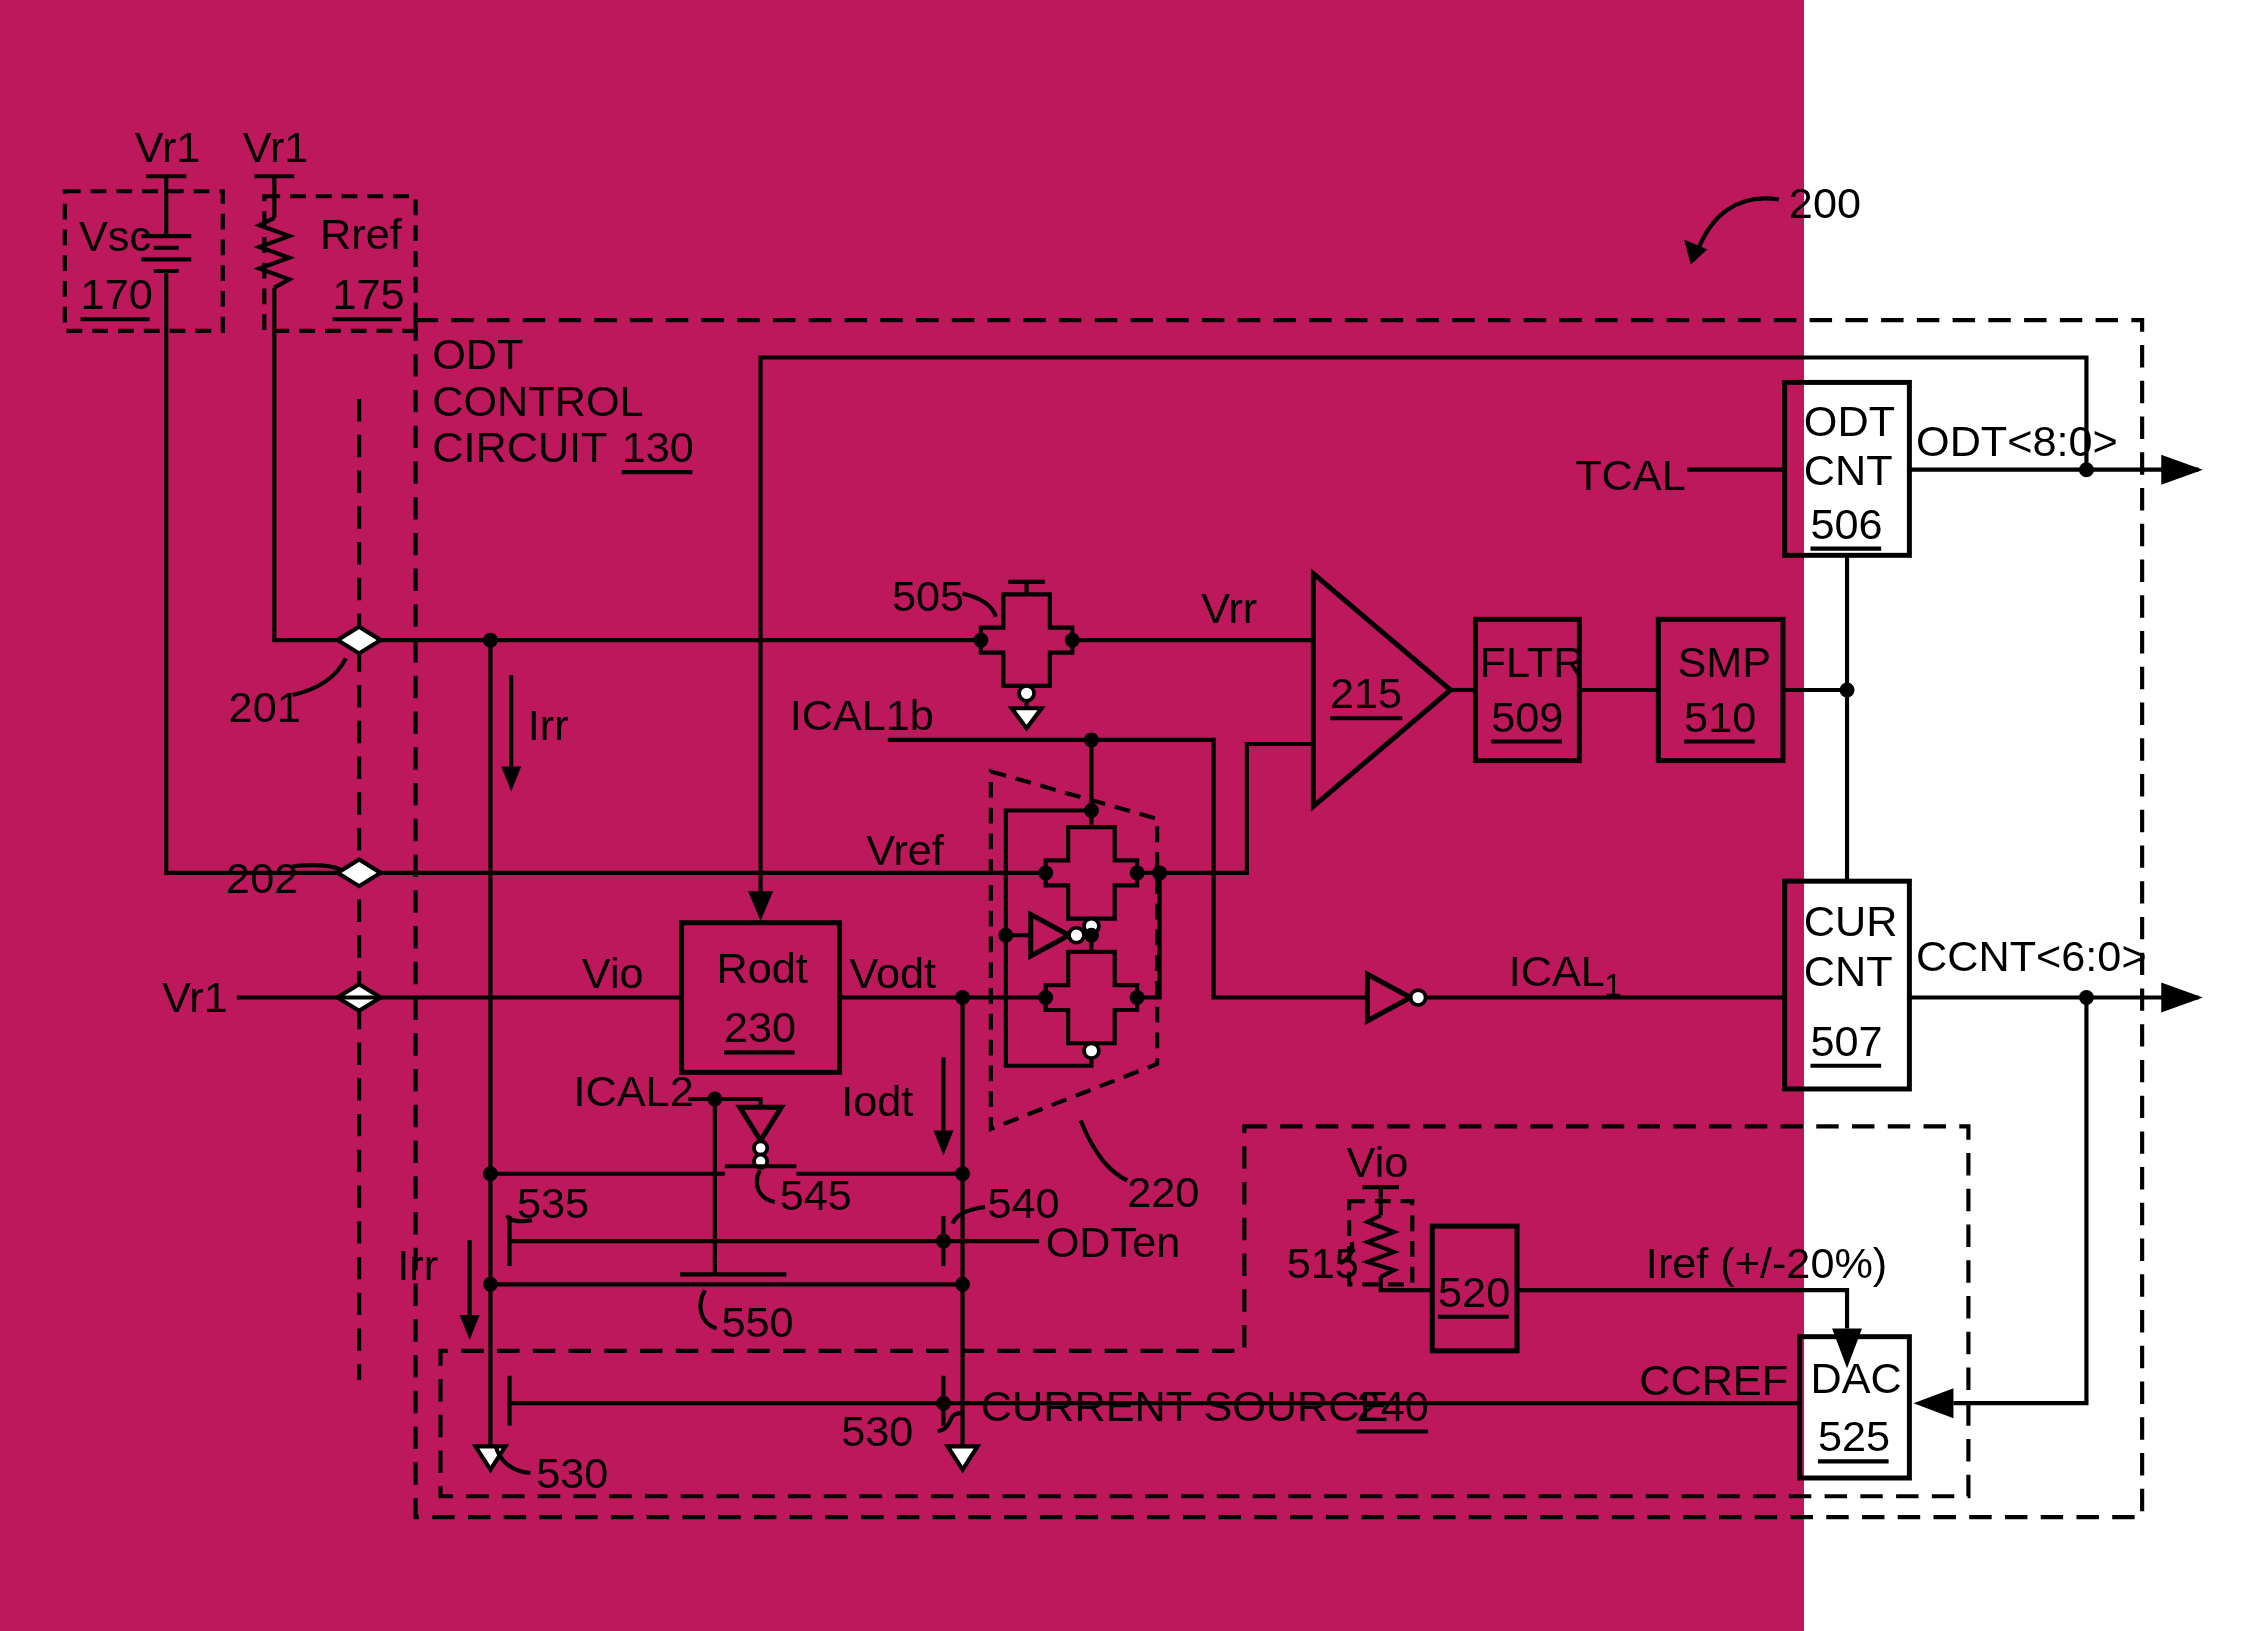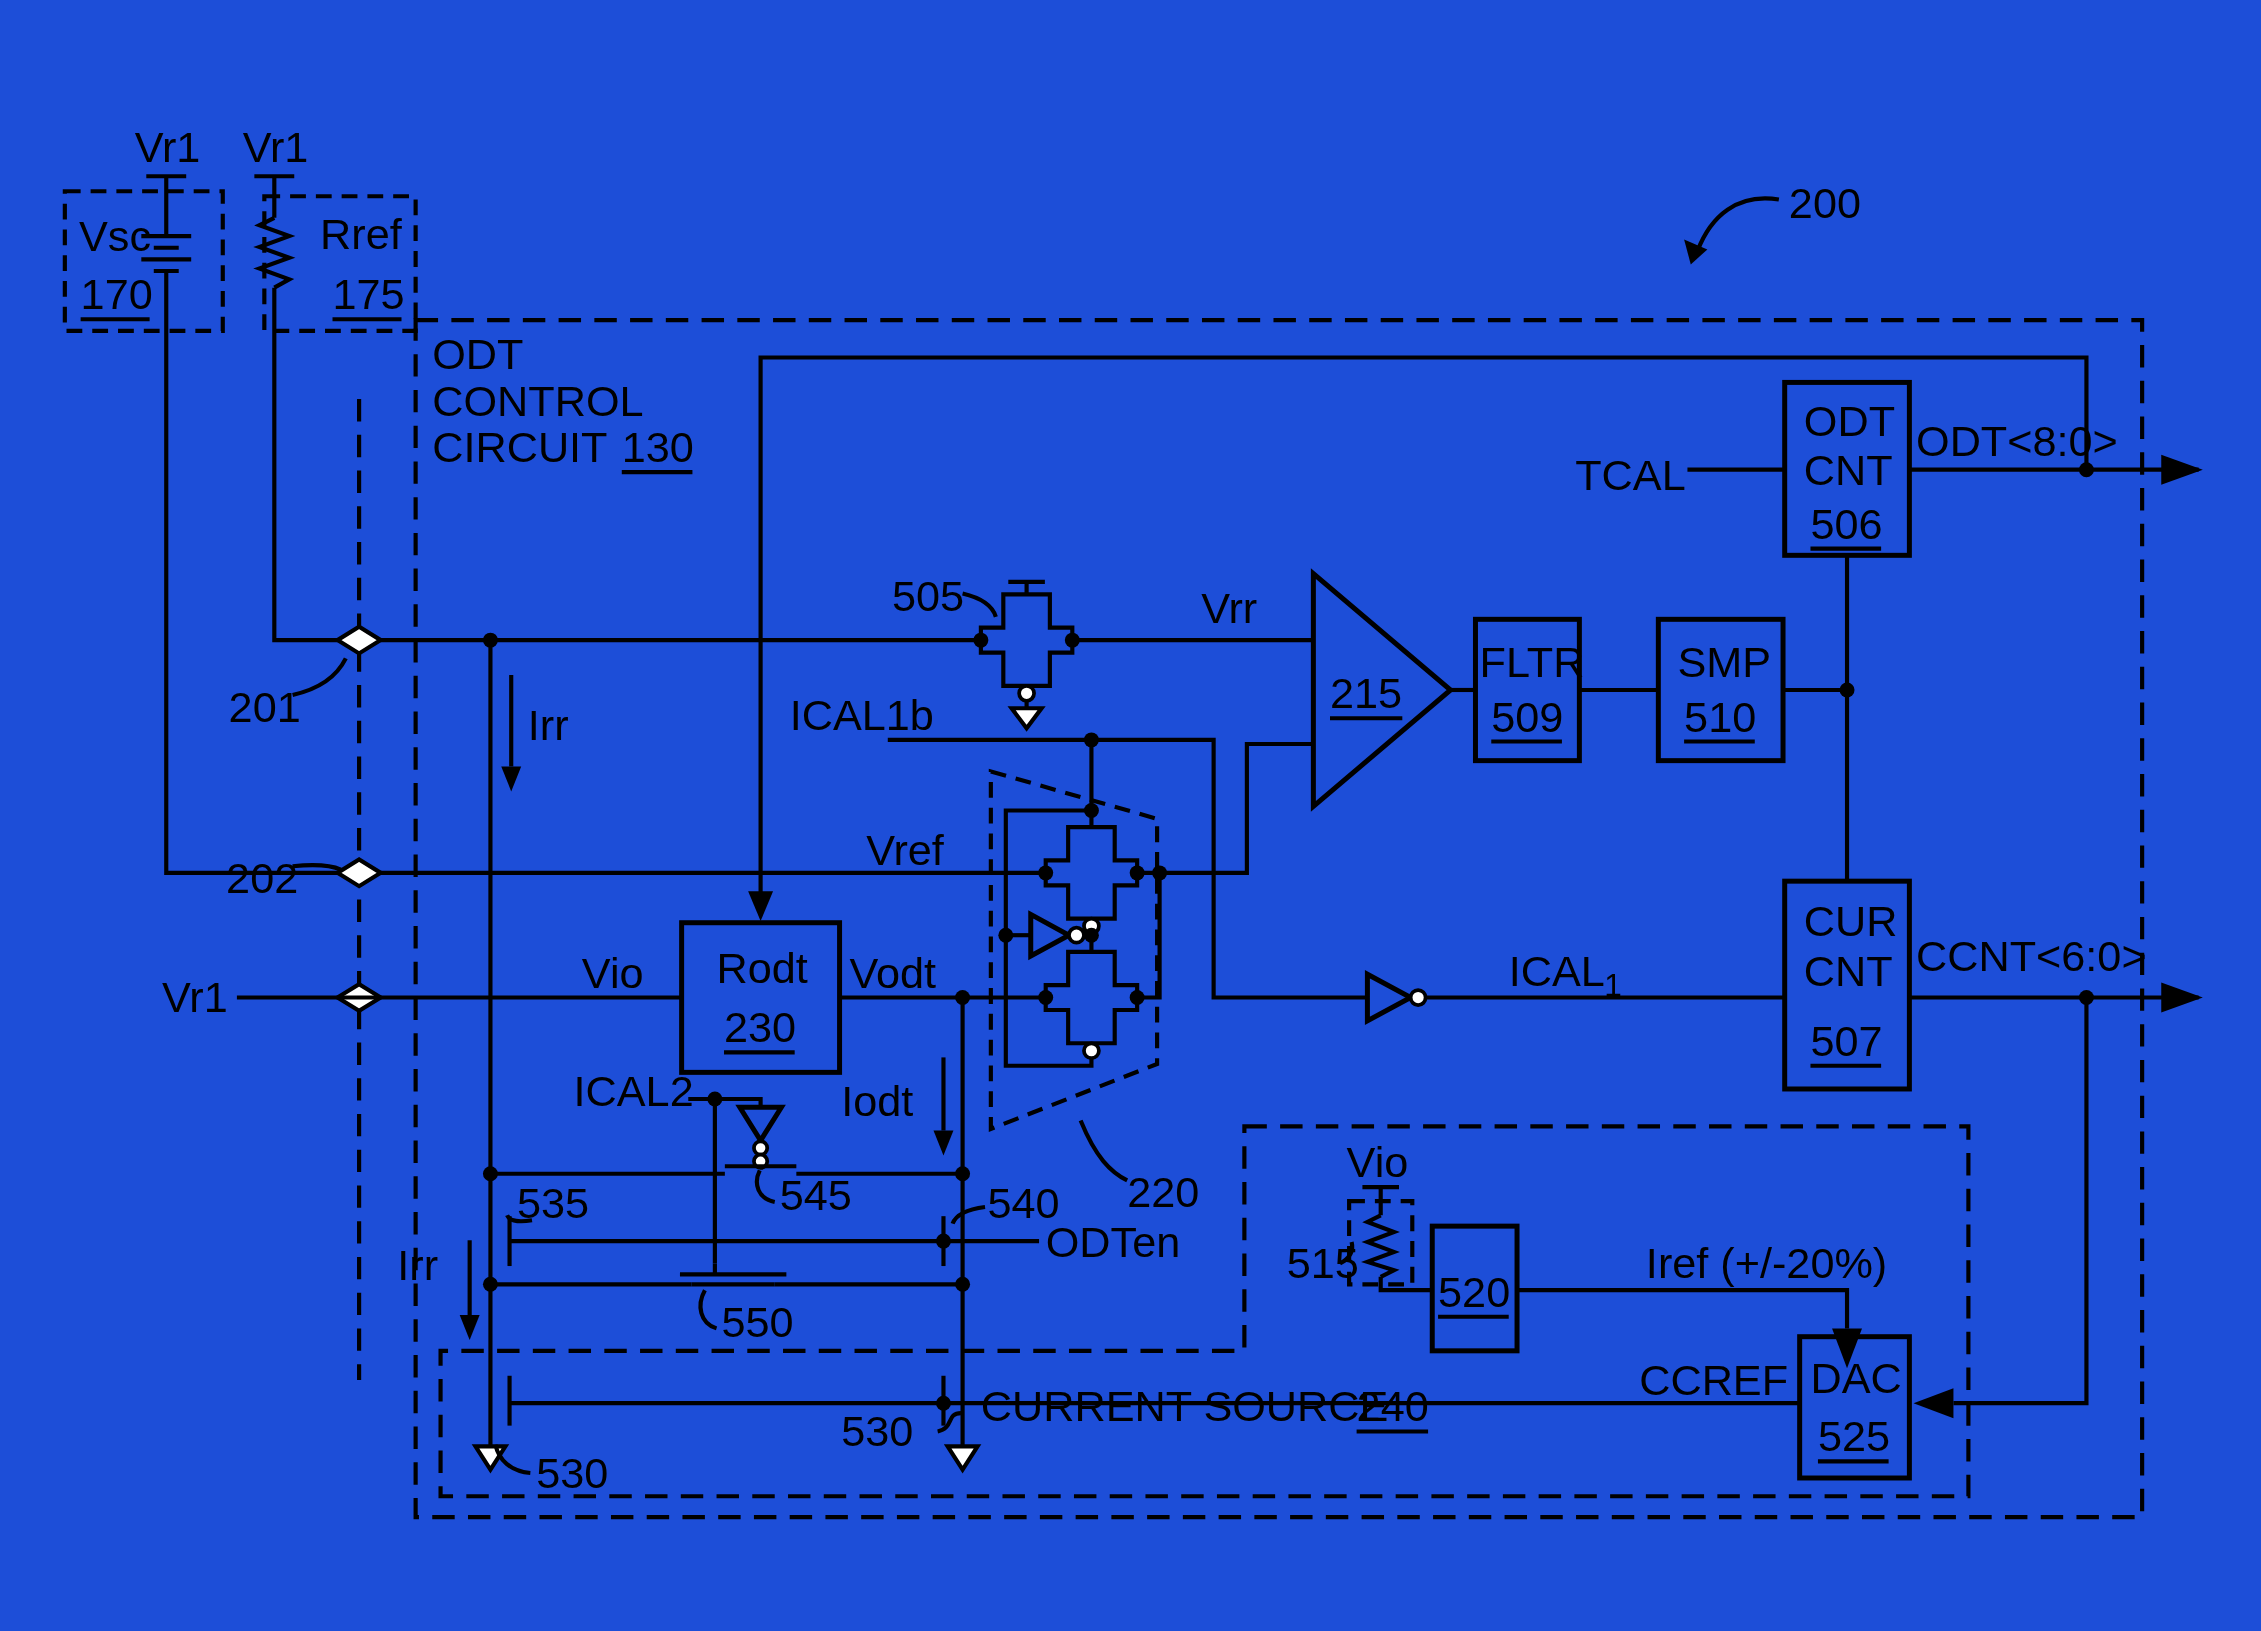--- a/index.html
+++ b/index.html
@@ -1,16 +1,16 @@
 <!DOCTYPE html>
 <html style="font-size:13.3px"><head>
 <meta charset="utf-8">
 <style>
   html,body{margin:0;padding:0;background:#fff;}
-  .page{width:2261px;height:1631px;position:relative;background:#1d4ed8;}
+  .page{width:1804px;height:1631px;position:relative;background:#be185d;}
   svg{display:block;}
   text{font-family:"Liberation Sans","DejaVu Sans",sans-serif;fill:#000;}
   .lbl{font-size:52px;}
   .sub{font-size:38px;}
   .wire{stroke:#000;stroke-width:5;fill:none;}
   .boxsolid{stroke:#000;stroke-width:6;fill:none;}
   .dashbig{stroke:#000;stroke-width:5;fill:none;stroke-dasharray:27 16;}
   .dashsmall{stroke:#000;stroke-width:5;fill:none;stroke-dasharray:19 12;}
   .dot{fill:#000;stroke:none;}
   .bub{fill:#fff;stroke:#000;stroke-width:4.5;}

